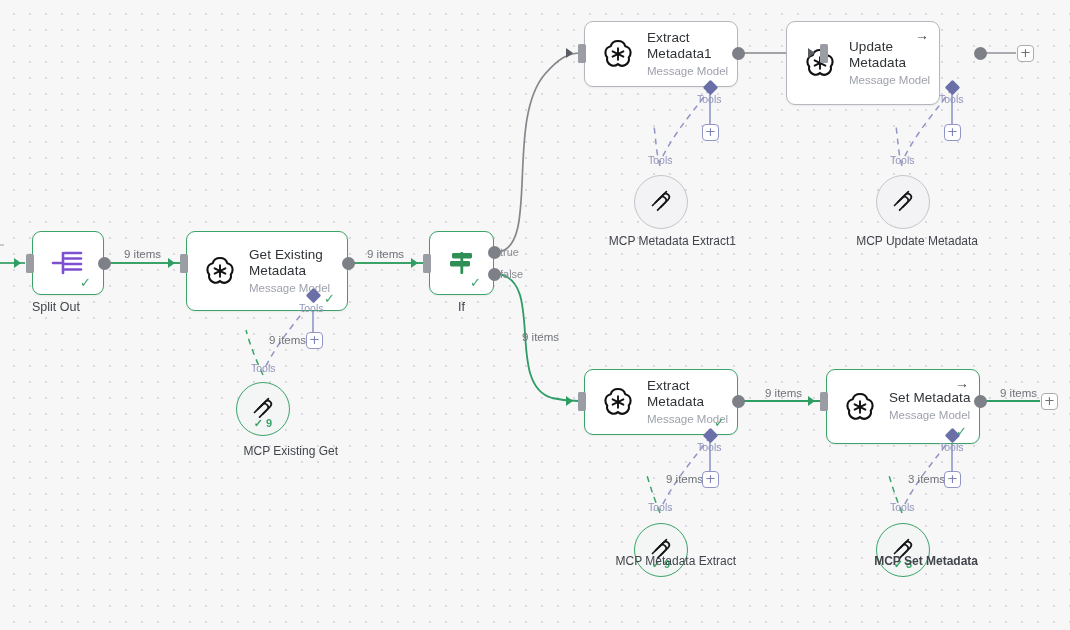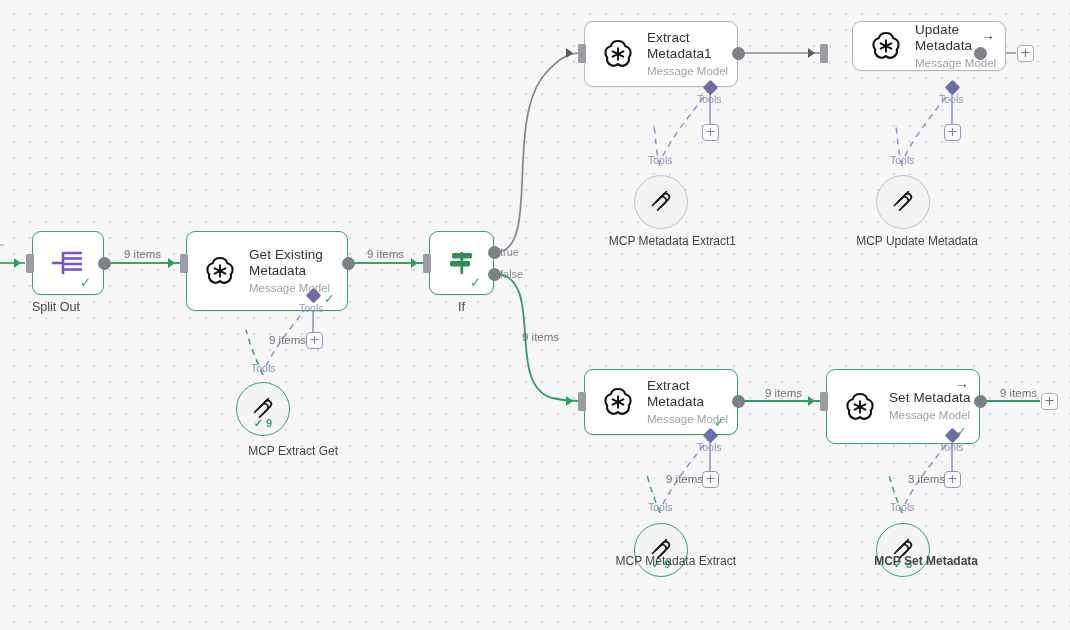--- a/index.html
+++ b/index.html
@@ -321,21 +321,21 @@
     </div>
   </div>
   <div class="in-port" style="left:578px; top:44px;"></div>
   <div class="in-arrow" style="left:566px; top:48px;"></div>
   <div class="out-dot" style="left:732px; top:47px;"></div>
   <div class="diamond" style="left:705px; top:82px;"></div>
   <div class="tools-label" style="left:697px; top:94px;">Tools</div>
   <div class="tools-label" style="left:648px; top:155px;">Tools</div>
   <div class="plus tool" style="left:702px; top:124px;">+</div>
 
-  <div class="node" style="left:852px; top:21px; width:154px; height:50px;">
+  <div class="node" style="left:786px; top:21px; width:154px; height:84px;">
     <div class="nicon">
       <svg width="32" height="32" viewBox="0 0 32 32">
         <path d="M16,3 C12.4,3 9.6,5.2 8.7,8.2 C5.7,8.8 3.4,11.5 3.4,14.8 C3.4,16.6 4.1,18.2 5.2,19.4 C4.6,22.4 6,25.6 8.8,27 C11.2,28.2 13.9,27.8 15.9,26.1 C17.9,27.9 20.8,28.3 23.2,27 C26,25.6 27.4,22.4 26.8,19.4 C27.9,18.2 28.6,16.6 28.6,14.8 C28.6,11.5 26.3,8.8 23.3,8.2 C22.4,5.2 19.6,3 16,3 Z" fill="none" stroke="#111" stroke-width="2.1"></path>
         <path d="M16,10.3 L16,21.7 M10.6,13.3 L21.4,18.7 M10.6,18.7 L21.4,13.3" stroke="#111" stroke-width="1.9" stroke-linecap="round"></path>
       </svg>
     </div>
     <div class="ntext">
       <div class="ntitle">Update Metadata</div>
       <div class="nsub">Message Model</div>
     </div>
@@ -401,21 +401,21 @@
   <div class="cnode ok" style="left:236px; top:382px;">
     <svg width="24" height="24" viewBox="0 0 24 24">
       <g stroke="#17181a" stroke-width="1.7" fill="none" stroke-linecap="round" stroke-linejoin="round">
         <path d="M3.5,15.5 L11.2,7.8 C12.6,6.4 14.7,6.4 16.1,7.8 C17.5,9.2 17.5,11.3 16.1,12.7 L8.6,20.2"></path>
         <path d="M6.6,12.4 L14.3,4.7 C15.7,3.3 17.8,3.3 19.2,4.7 C20.6,6.1 20.6,8.2 19.2,9.6 L11.7,17.1"></path>
         <path d="M9.8,9.3 L17.4,1.7"></path>
       </g>
     </svg>
     <span class="cbadge">✓&nbsp;<span>9</span></span>
   </div>
-  <div class="clabel" style="left:188px; top:444px;">MCP Extract Get</div>
+  <div class="clabel" style="left:188px; top:444px;">MCP Existing Get</div>
 
   <div class="cnode" style="left:634px; top:175px;">
     <svg width="24" height="24" viewBox="0 0 24 24">
       <g stroke="#17181a" stroke-width="1.7" fill="none" stroke-linecap="round" stroke-linejoin="round">
         <path d="M3.5,15.5 L11.2,7.8 C12.6,6.4 14.7,6.4 16.1,7.8 C17.5,9.2 17.5,11.3 16.1,12.7 L8.6,20.2"></path>
         <path d="M6.6,12.4 L14.3,4.7 C15.7,3.3 17.8,3.3 19.2,4.7 C20.6,6.1 20.6,8.2 19.2,9.6 L11.7,17.1"></path>
         <path d="M9.8,9.3 L17.4,1.7"></path>
       </g>
     </svg>
   </div>

